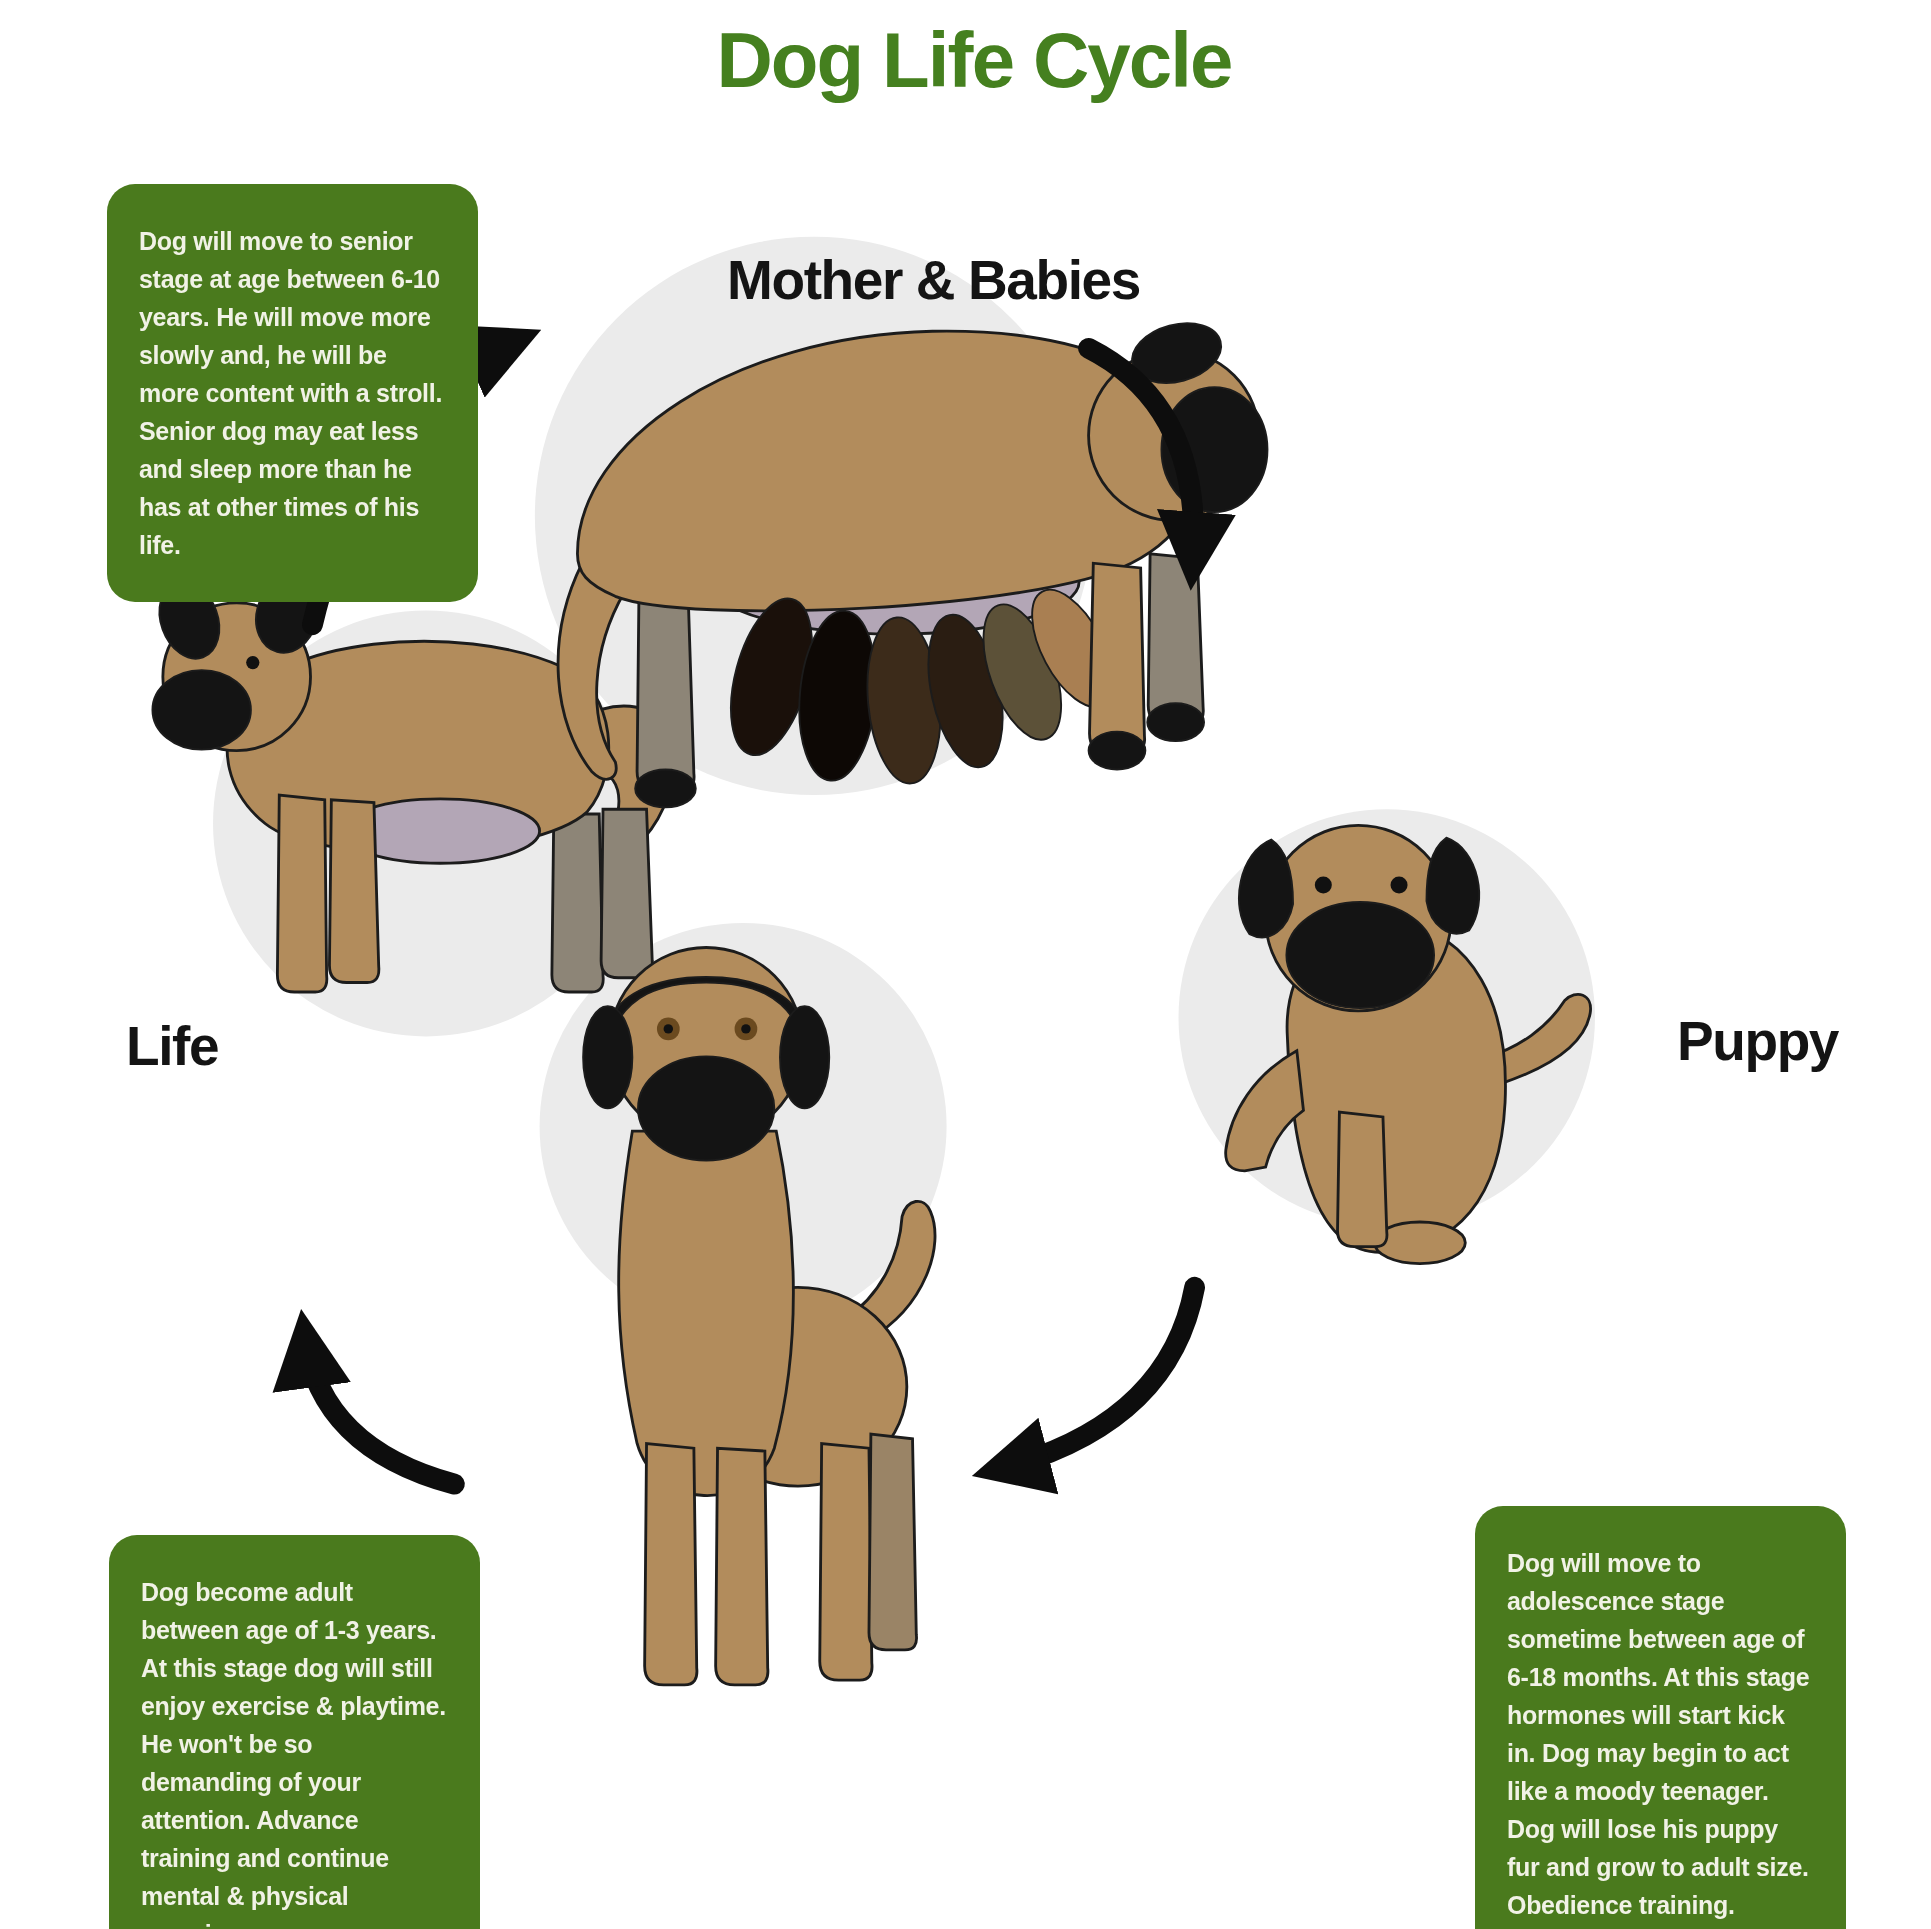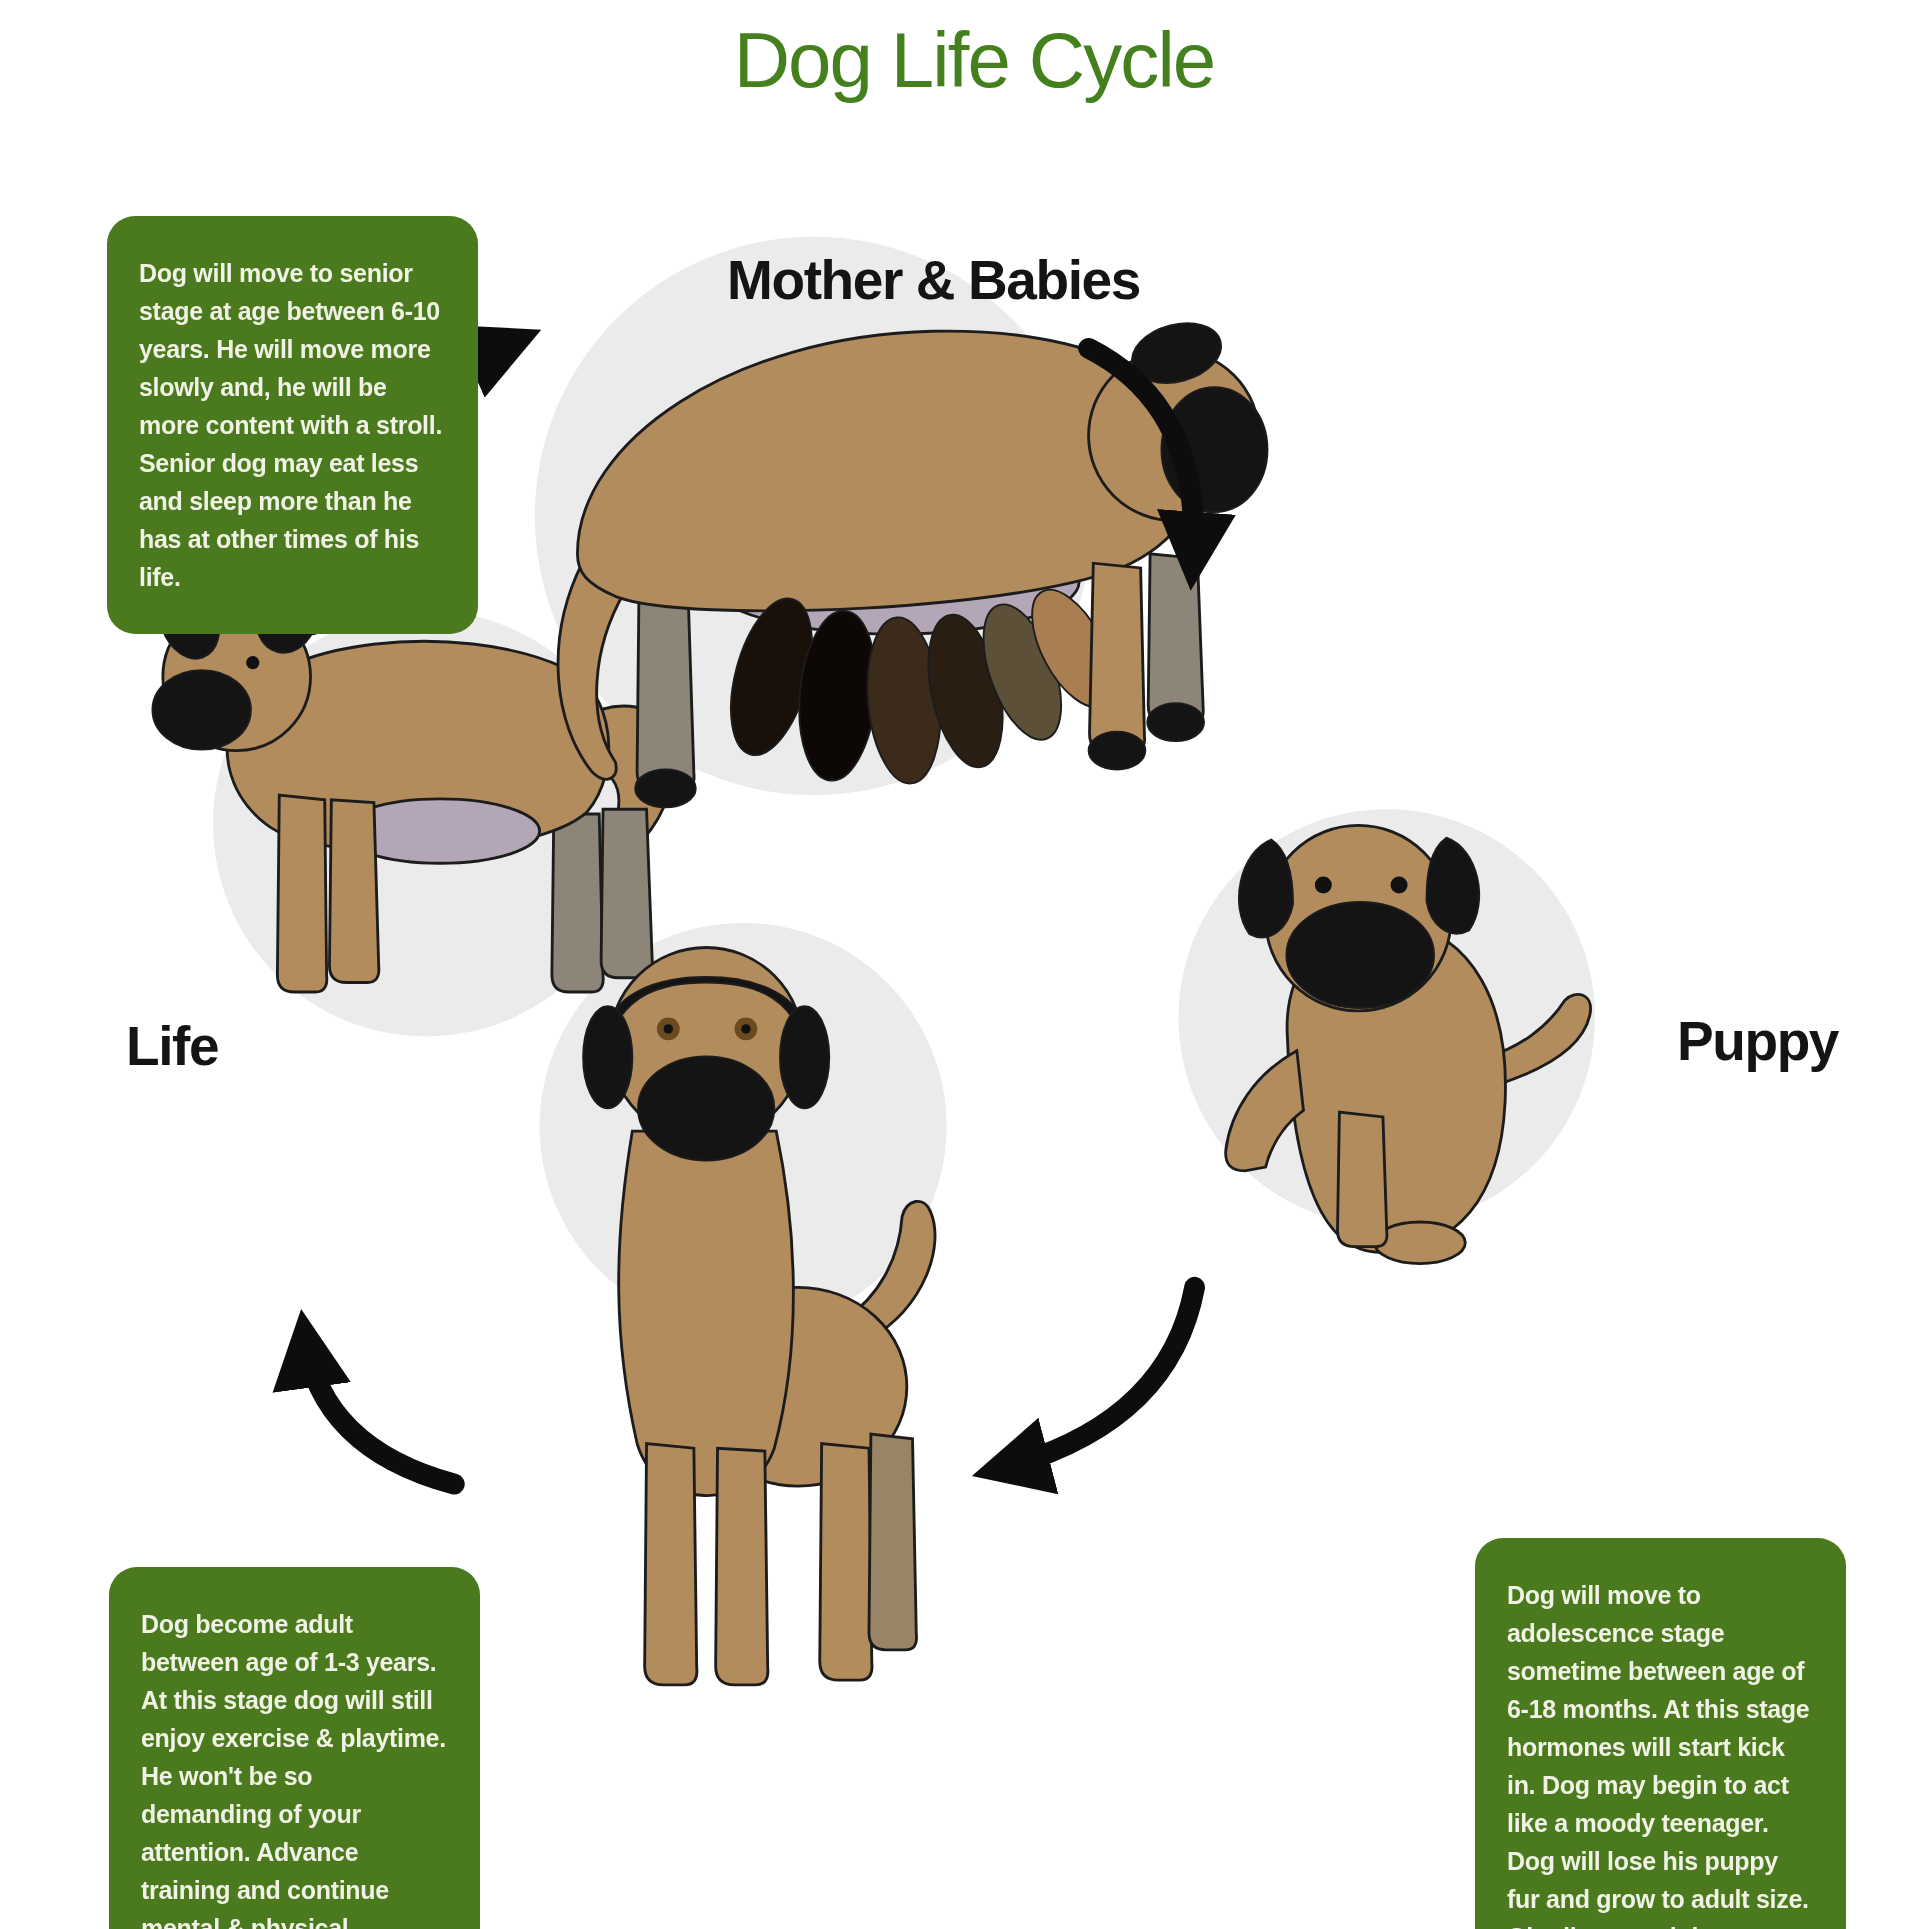--- a/index.html
+++ b/index.html
@@ -21,33 +21,32 @@
   body{font-family:"Liberation Sans", sans-serif;}
   .canvas{
     position:relative;
     width:1932px;height:1930px;
     background:#ffffff;
     overflow:hidden;
   }
   .title{
     position:absolute;top:15px;left:0;width:100%;
     text-align:center;
-    font-size:78px;font-weight:400;letter-spacing:-1.9px;
+    font-size:78px;font-weight:700;letter-spacing:-1.9px;
     color:var(--title-green);
     padding-left:16px;
   }
   .scene{position:absolute;top:0;left:0;width:1932px;height:1930px;}
   .note{
     position:absolute;
     width:371px;
     background:var(--box-green);
     border-radius:28px;
     padding:38px 32px;
     color:var(--box-text);
-    margin-top:32px;
   }
   .note p{
     font-size:25px;font-weight:700;line-height:1.52;
     letter-spacing:-0.3px;
   }
   .note-top-left{left:107px;top:184px;min-height:363px;}
   .note-top-right{left:1478px;top:184px;min-height:363px;}
   .note-bottom-left{left:109px;top:1535px;min-height:364px;}
   .note-bottom-right{left:1475px;top:1506px;min-height:394px;}
   .stage-label{

